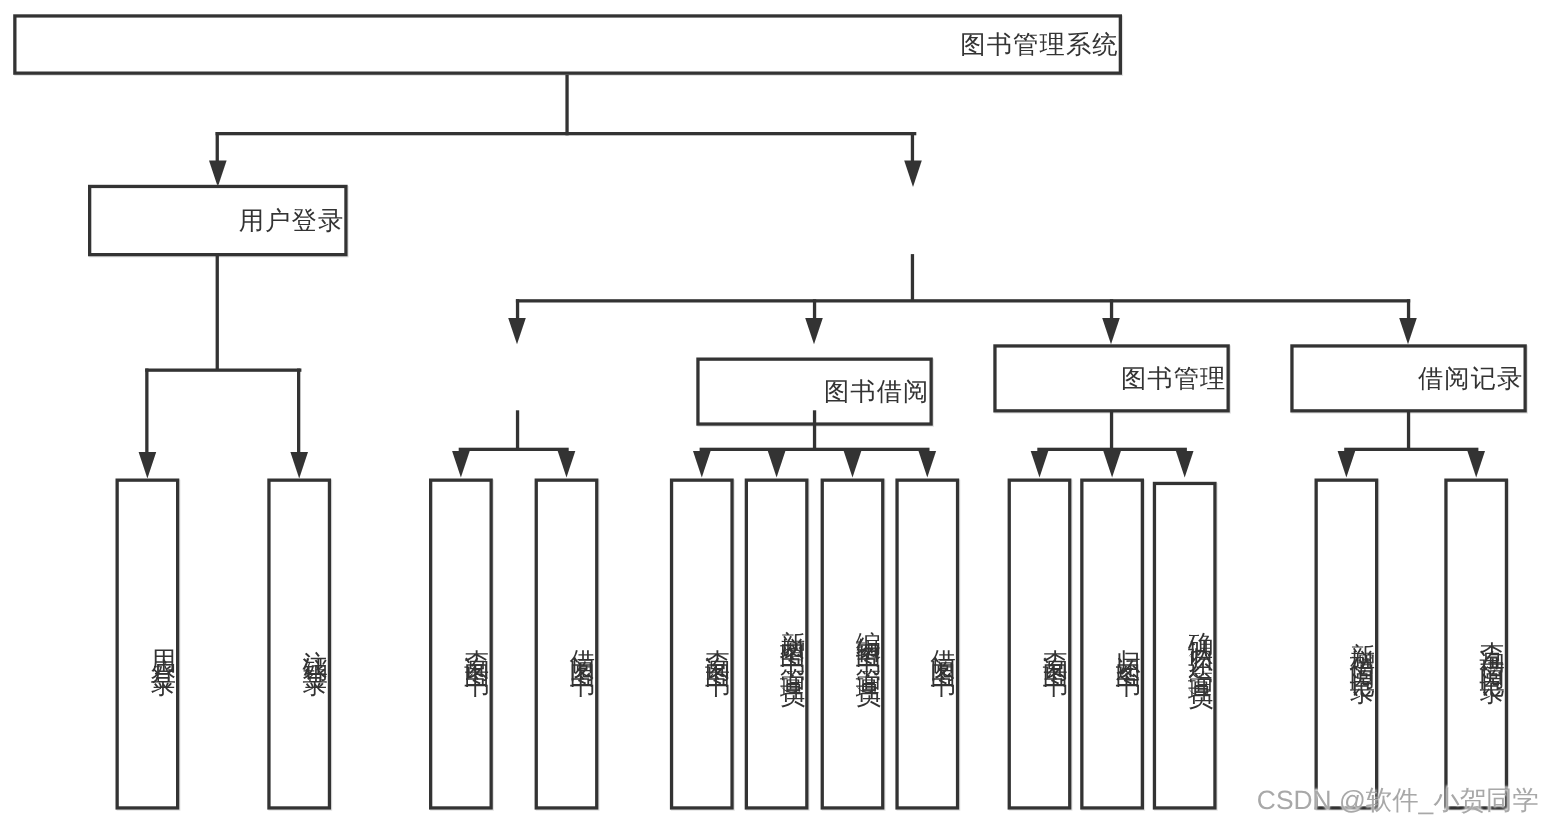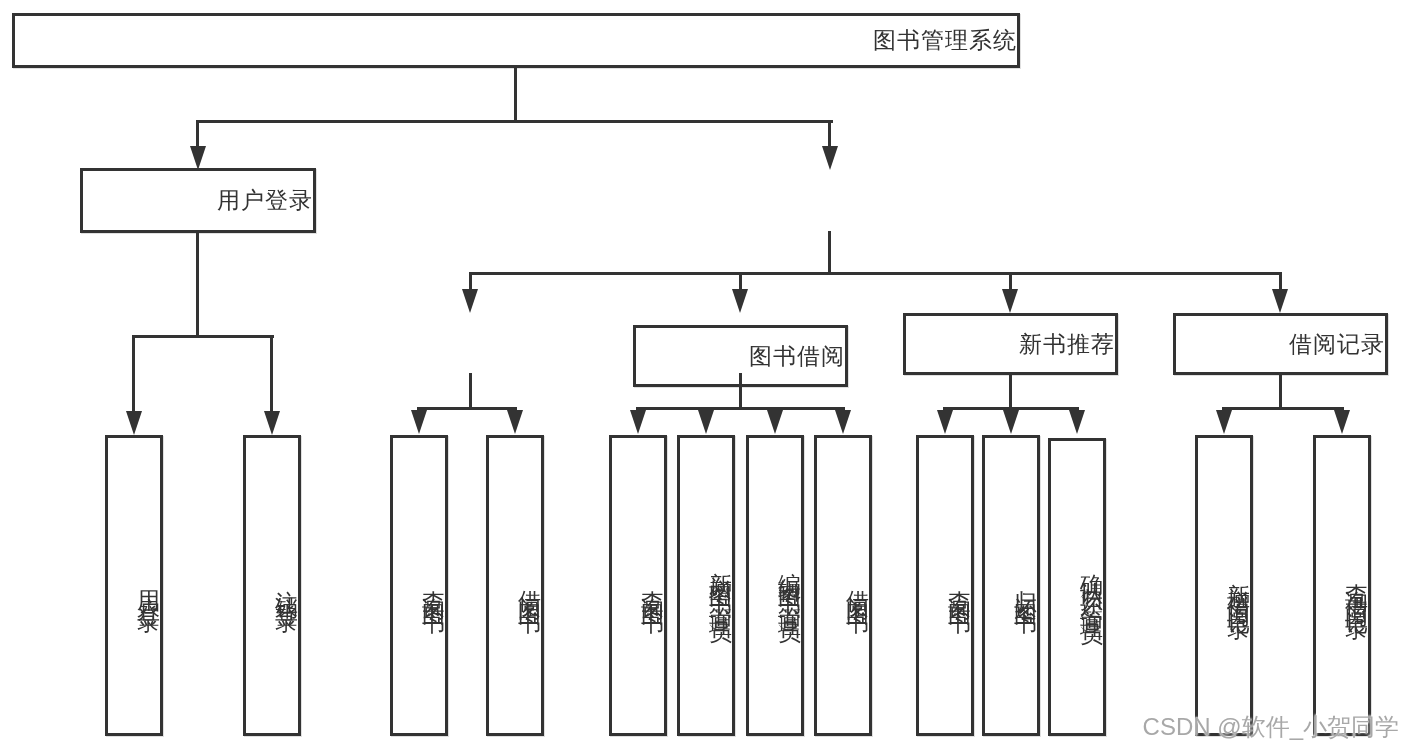--- a/index.html
+++ b/index.html
@@ -65,21 +65,21 @@
   <div class="arr" style="left:732px;top:289px;"></div>
   <div class="vline" style="left:1009px;top:272px;height:19px;"></div>
   <div class="arr" style="left:1002px;top:289px;"></div>
   <div class="vline" style="left:1279px;top:272px;height:19px;"></div>
   <div class="arr" style="left:1272px;top:289px;"></div>
 
   <div class="box" style="left:633px;top:313px;width:215px;height:62px;margin-top:12px;">
     <span>图书借阅</span>
   </div>
   <div class="box" style="left:903px;top:313px;width:215px;height:62px;">
-    <span>新书推荐</span>
+    <span>图书管理</span>
   </div>
   <div class="box" style="left:1173px;top:313px;width:215px;height:62px;">
     <span>借阅记录</span>
   </div>
 
   <div class="vline" style="left:469px;top:373px;height:36px;"></div>
   <div class="hline" style="left:417px;top:407px;width:100px;"></div>
   <div class="arr" style="left:411px;top:410px;"></div>
   <div class="arr" style="left:507px;top:410px;"></div>
 

